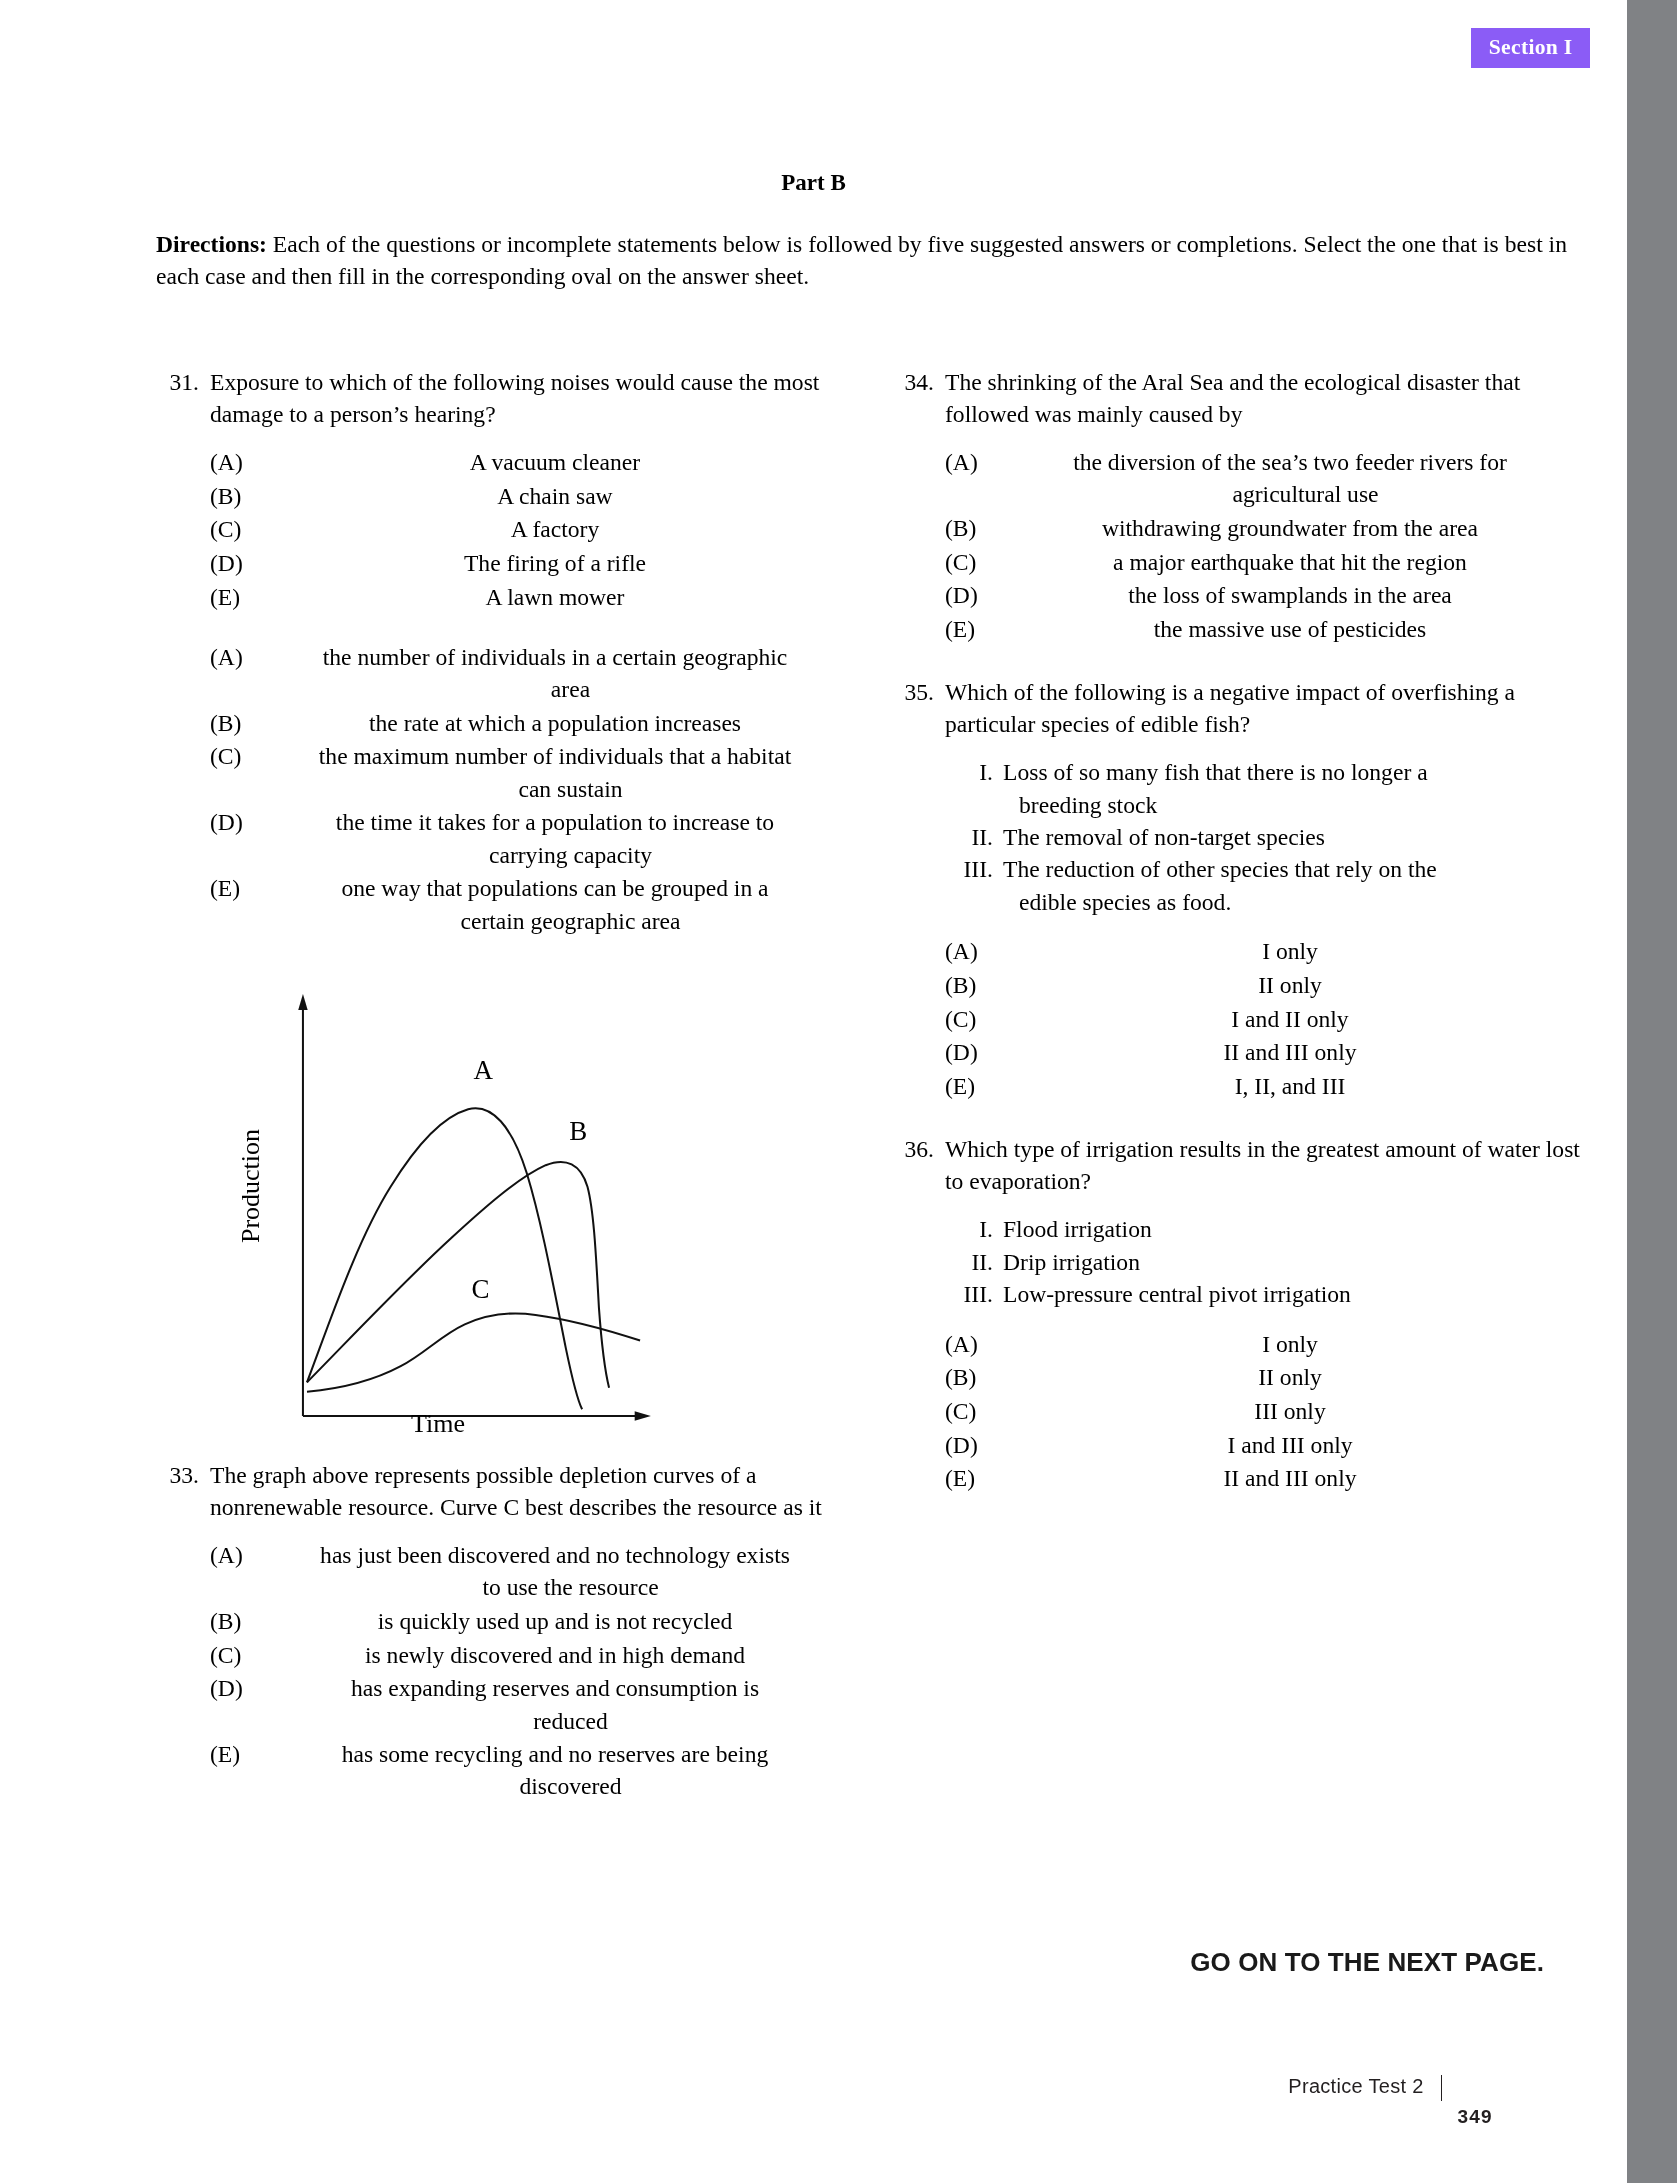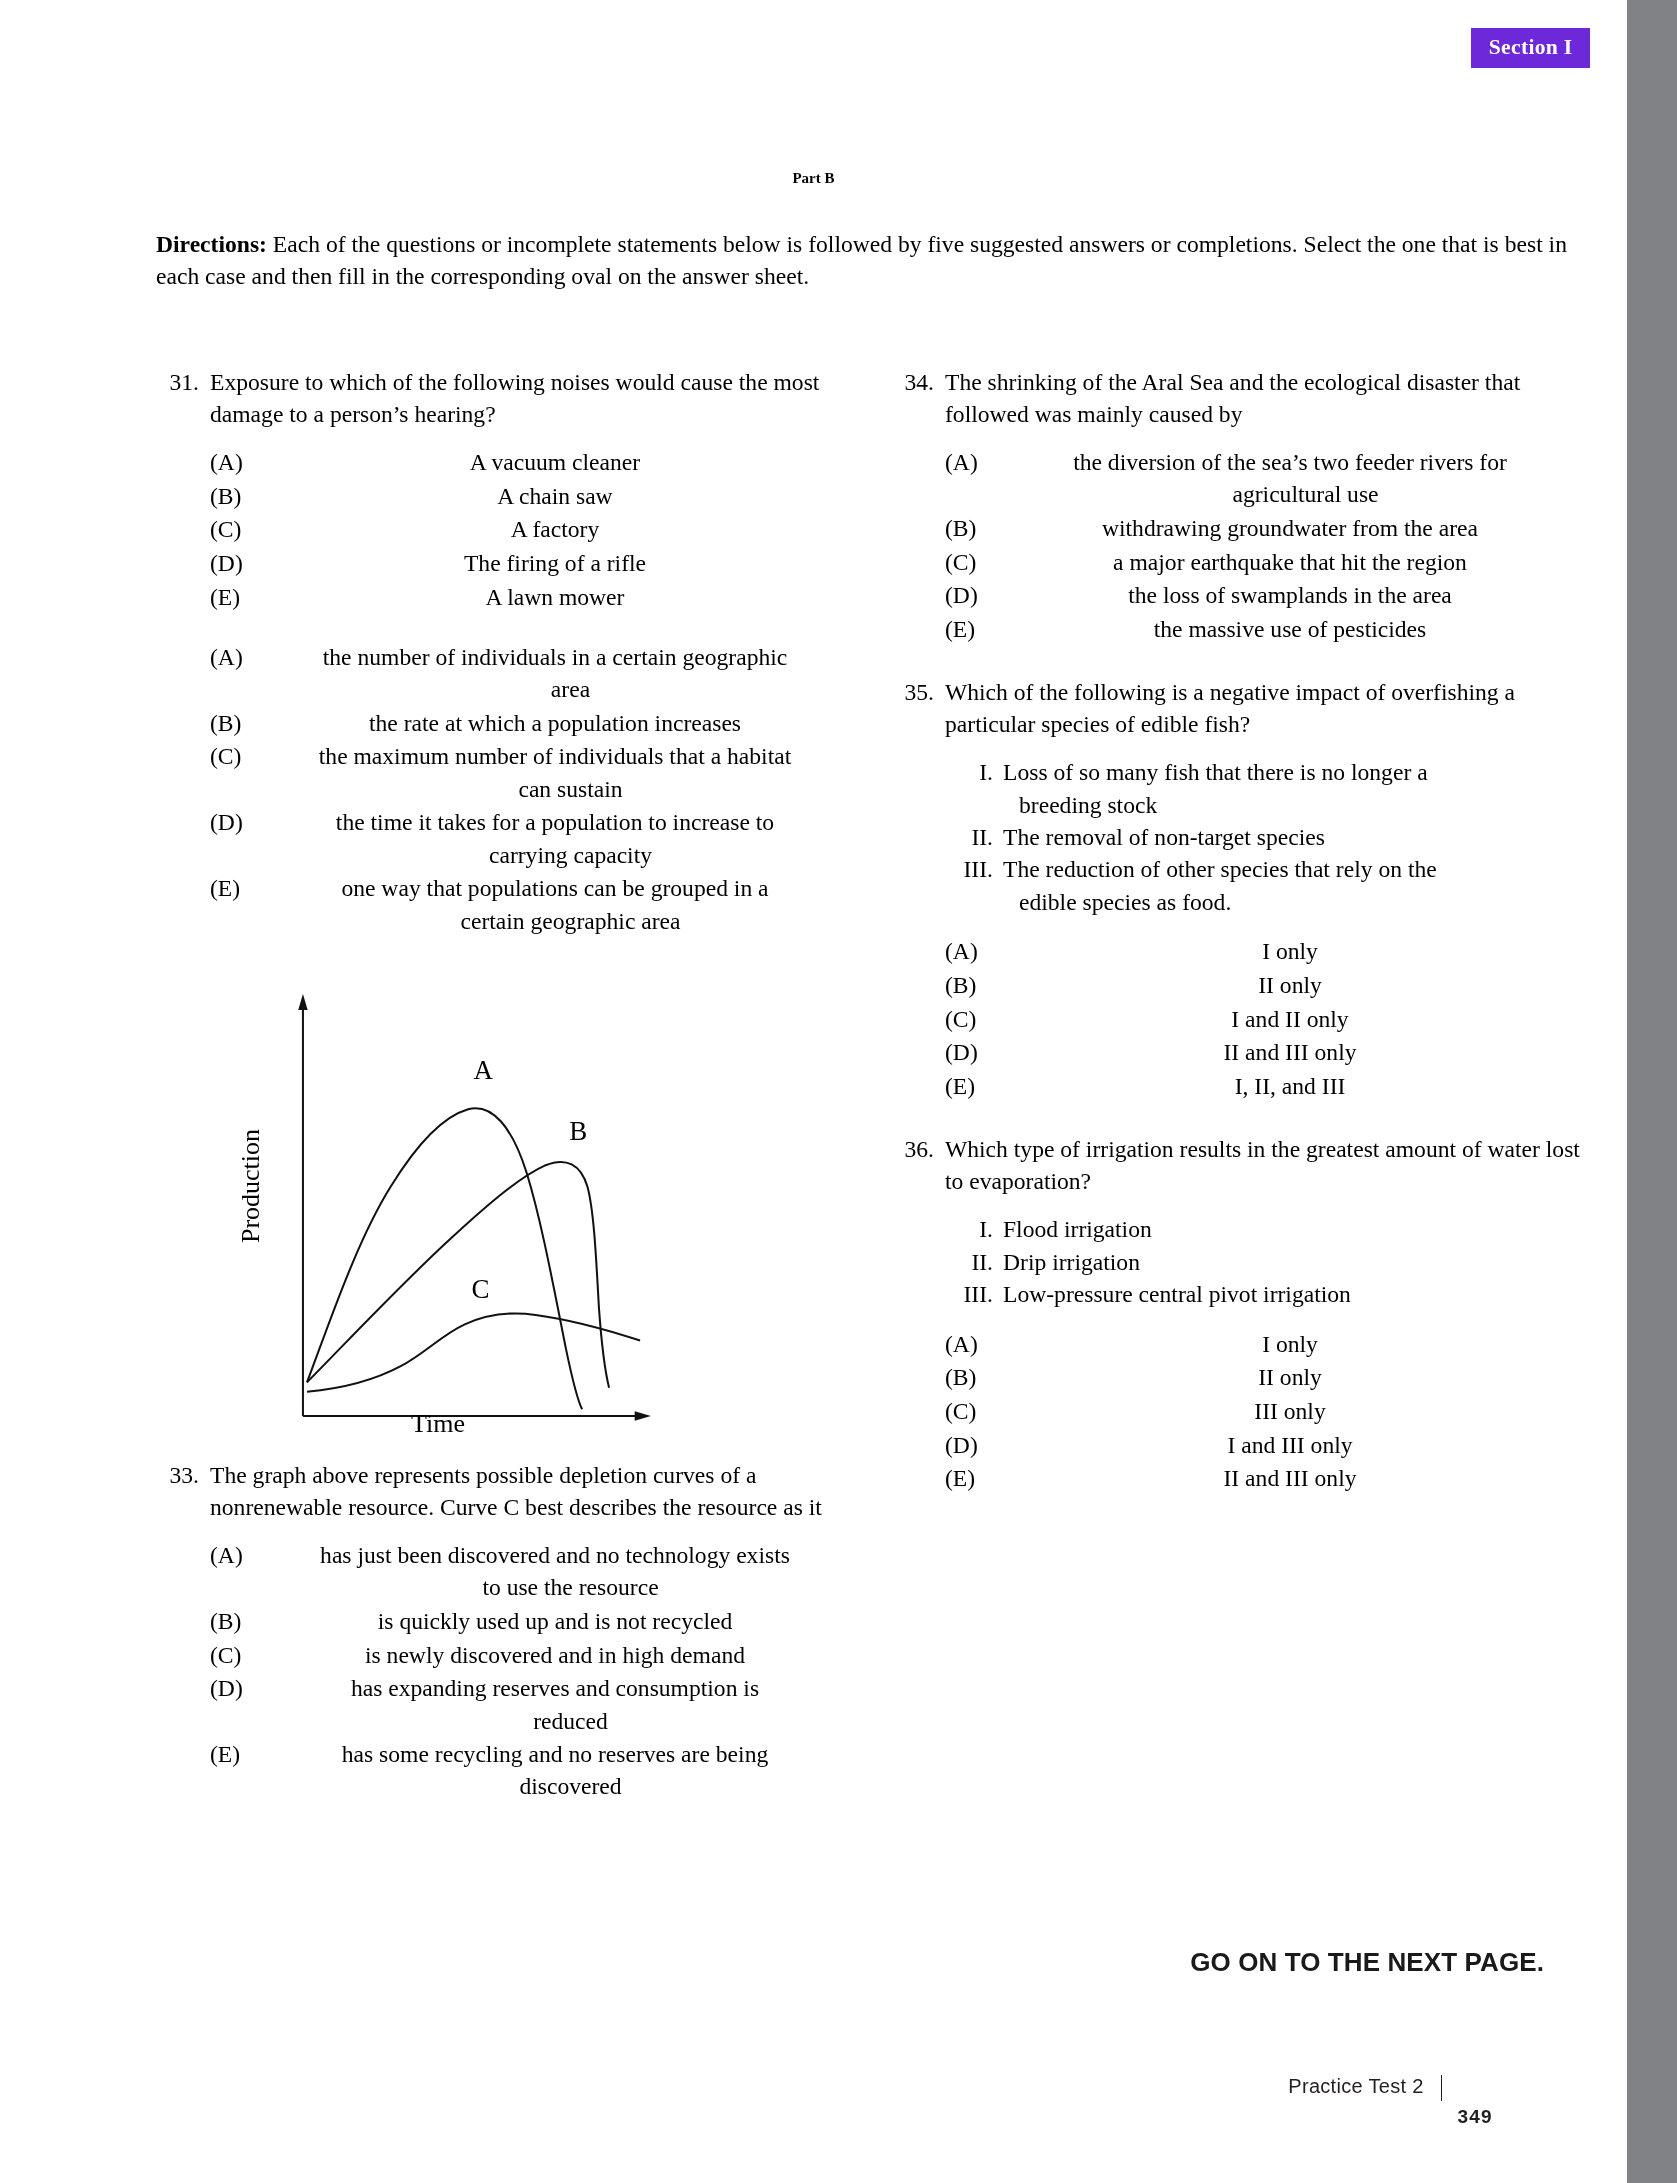--- a/index.html
+++ b/index.html
@@ -24,21 +24,21 @@
     width: 51px;
     height: 2183px;
     background: #808285;
   }
 
   
   #section-tag {
     position: absolute;
     top: 28px;
     right: 88px;
-    background: #6d28d9;
+    background: #8b5cf6;
     color: #ffffff;
     font-family: "Liberation Serif", "DejaVu Serif", serif;
     font-weight: bold;
     font-size: 21.6px;
     letter-spacing: 0.3px;
     padding: 8.8px 17.5px 9.4px 17.5px;
     line-height: 1;
   }
 
   
@@ -49,21 +49,21 @@
     width: 1627px;
     height: 2183px;
   }
 
   #part-title {
     position: absolute;
     top: 170px;
     left: 0;
     width: 1627px;
     text-align: center;
-    font-size: 15px;
+    font-size: 23px;
     font-weight: bold;
   }
 
   #directions {
     position: absolute;
     top: 229px;
     left: 156px;
     width: 1420px;
     font-size: 23.6px;
     line-height: 1.34;

